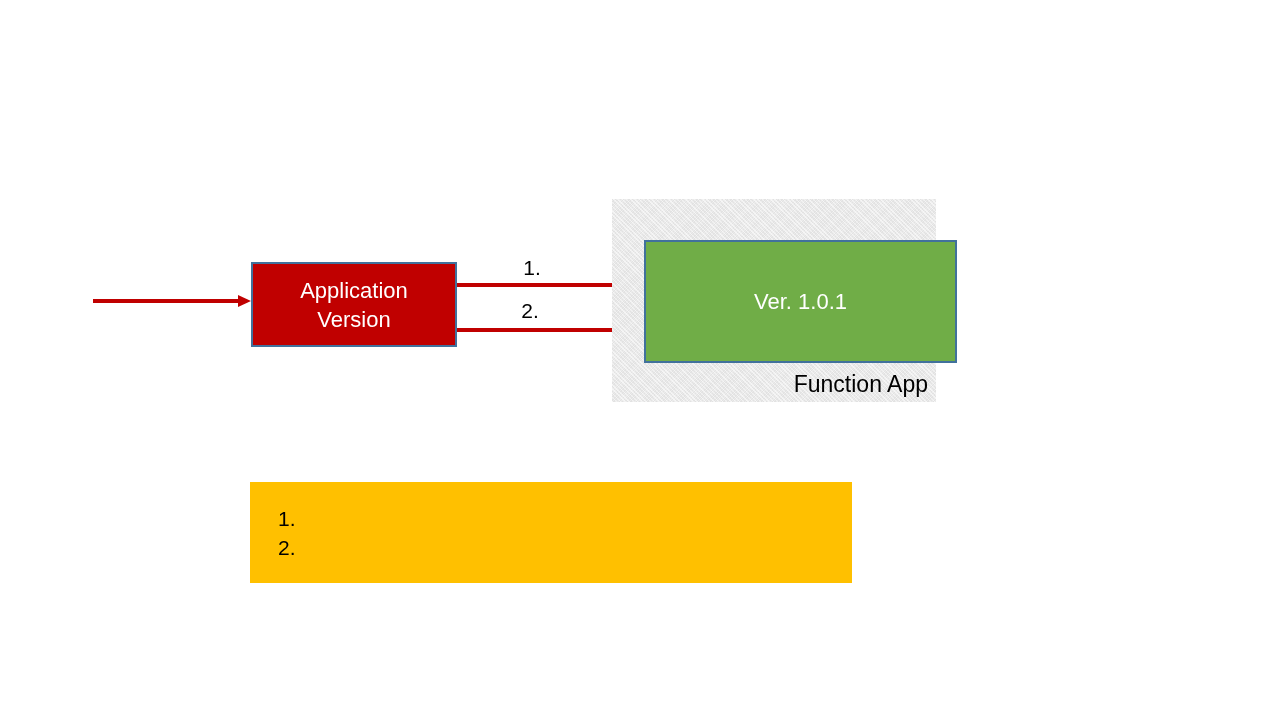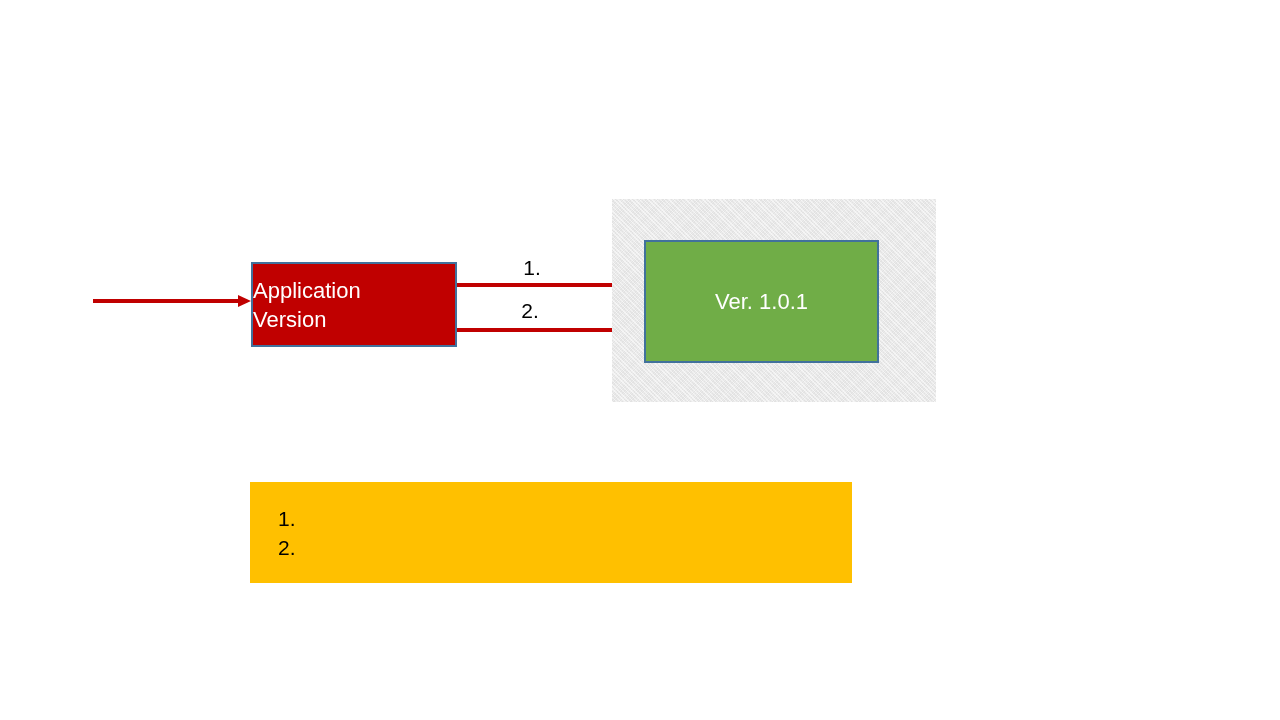--- a/index.html
+++ b/index.html
@@ -57,42 +57,42 @@
     width: 206px;
     height: 85px;
     box-sizing: border-box;
     background: var(--shape-red);
     border: 2px solid var(--blue-border);
     color: var(--white);
     font-size: 22px;
     line-height: 29px;
     display: flex;
     flex-direction: column;
-    align-items: flex-start;
+    align-items: center;
     justify-content: center;
     text-align: center;
   }
 
   
   .panel {
     position: absolute;
     left: 612px;
     top: 199px;
     width: 324px;
     height: 203px;
     background-color: var(--panel-gray);
     background-image:
       repeating-linear-gradient(45deg, rgba(255,255,255,0.55) 0px, rgba(255,255,255,0.55) 1px, transparent 1px, transparent 3px),
       repeating-linear-gradient(135deg, rgba(110,110,110,0.07) 0px, rgba(110,110,110,0.07) 1px, transparent 1px, transparent 2px);
   }
   .version {
     position: absolute;
     left: 32px;
     top: 41px;
-    width: 235px;
+    width: 313px;
     height: 123px;
     box-sizing: border-box;
     background: var(--shape-green);
     border: 2px solid var(--blue-border);
     color: var(--white);
     font-size: 22px;
     display: flex;
     align-items: center;
     justify-content: center;
   }
@@ -151,20 +151,21 @@
     <span class="head"></span>
   </div>
 
   <div class="arrow-label l2">2.</div>
   <div class="arrow arrow-2">
     <span class="head"></span>
   </div>
 
   <div class="panel">
     <div class="version">Ver. 1.0.1</div>
+    <div class="panel-label">Function App</div>
   </div>
 
   <div class="legend">
     <div class="legend-row">
       <span class="num">1.</span>
     </div>
     <div class="legend-row">
       <span class="num">2.</span>
     </div>
   </div>

